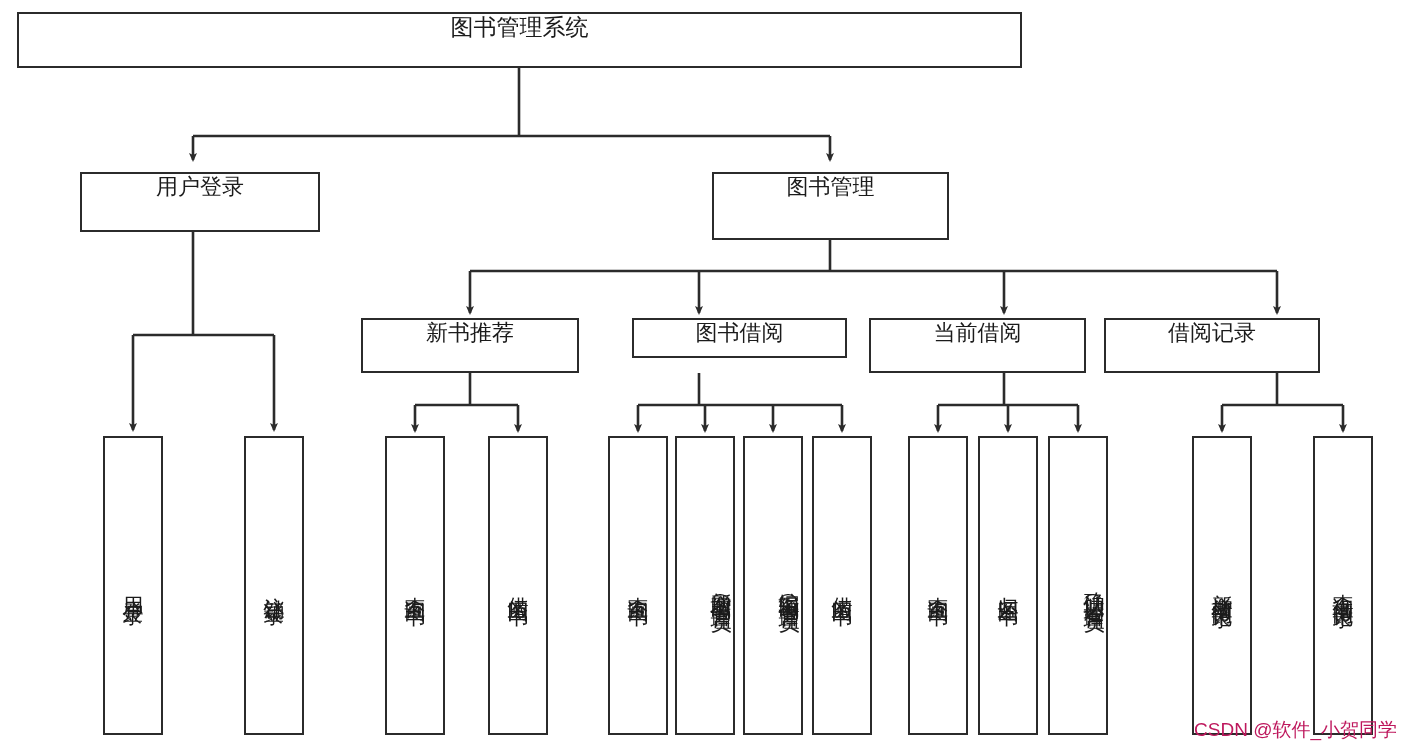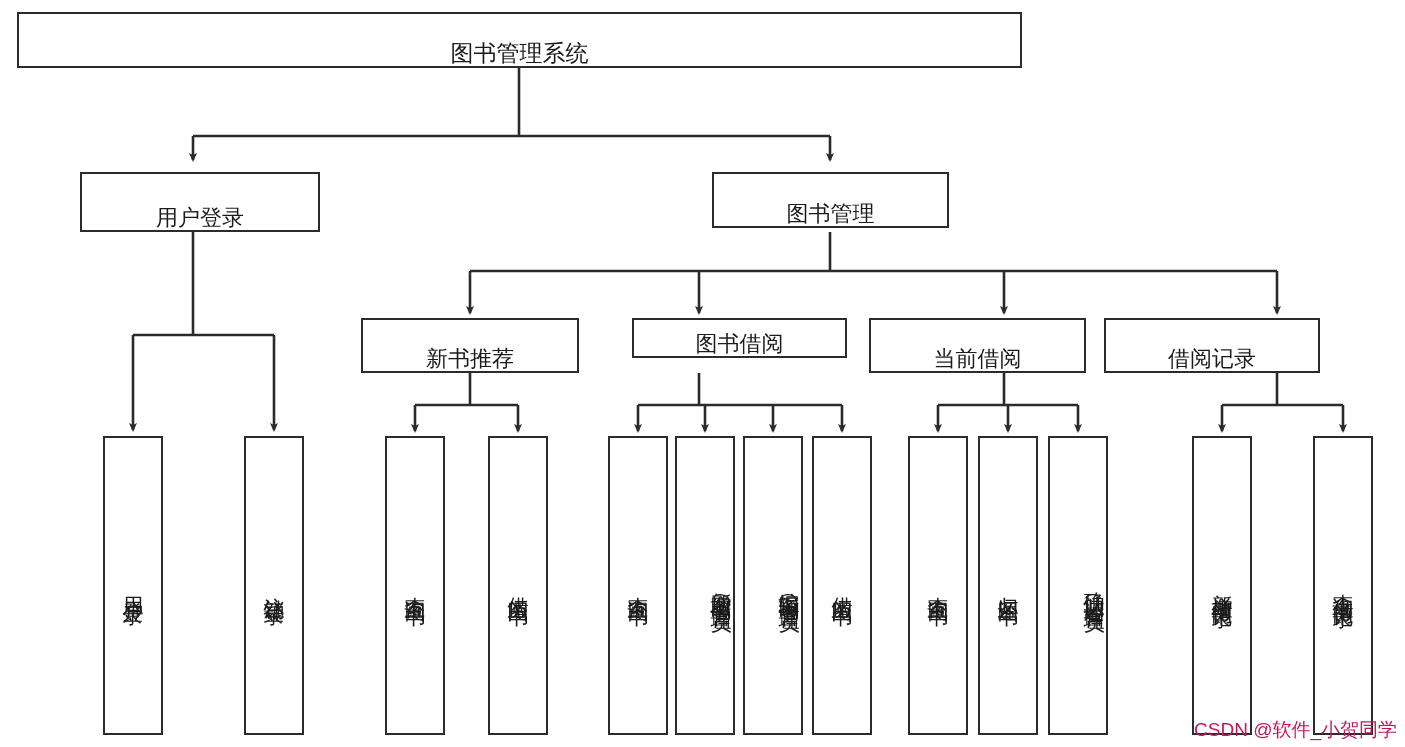--- a/index.html
+++ b/index.html
@@ -17,21 +17,21 @@
     background: #ffffff;
     overflow: hidden;
   }
   .node {
     position: absolute;
     box-sizing: border-box;
     border: 2px solid #2b2b2b;
     background: #ffffff;
     color: #1b1b1b;
     display: flex;
-    align-items: flex-end;
+    align-items: flex-start;
     justify-content: center;
     z-index: 3;
   }
   .node.root   { font-size: 23px; }
   .node.lvl2   { font-size: 22px; }
   .node.lvl3   { font-size: 22px; }
   .node.leaf   {
     font-size: 21px;
     writing-mode: vertical-rl;
     text-orientation: upright;
@@ -122,21 +122,21 @@
     </g>
   </svg>
 
   <div class="node root" style="left:17px; top:12px; width:1005px; height:56px;">
     <span class="lbl">图书管理系统</span>
   </div>
 
   <div class="node lvl2" style="left:80px; top:172px; width:240px; height:60px;">
     <span class="lbl">用户登录</span>
   </div>
-  <div class="node lvl2" style="left:712px; top:172px; width:237px; height:56px;">
+  <div class="node lvl2" style="left:712px; top:172px; width:237px; height:68px;">
     <span class="lbl">图书管理</span>
   </div>
 
   <div class="node lvl3" style="left:361px; top:318px; width:218px; height:55px;">
     <span class="lbl">新书推荐</span>
   </div>
   <div class="node lvl3" style="left:632px; top:318px; width:215px; height:40px;">
     <span class="lbl">图书借阅</span>
   </div>
   <div class="node lvl3" style="left:869px; top:318px; width:217px; height:55px;">

